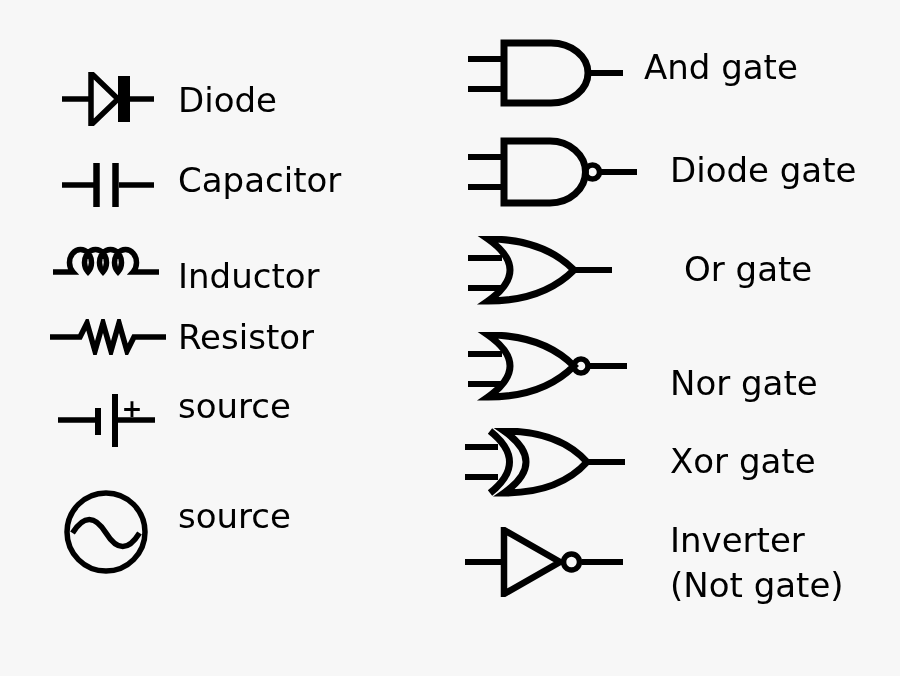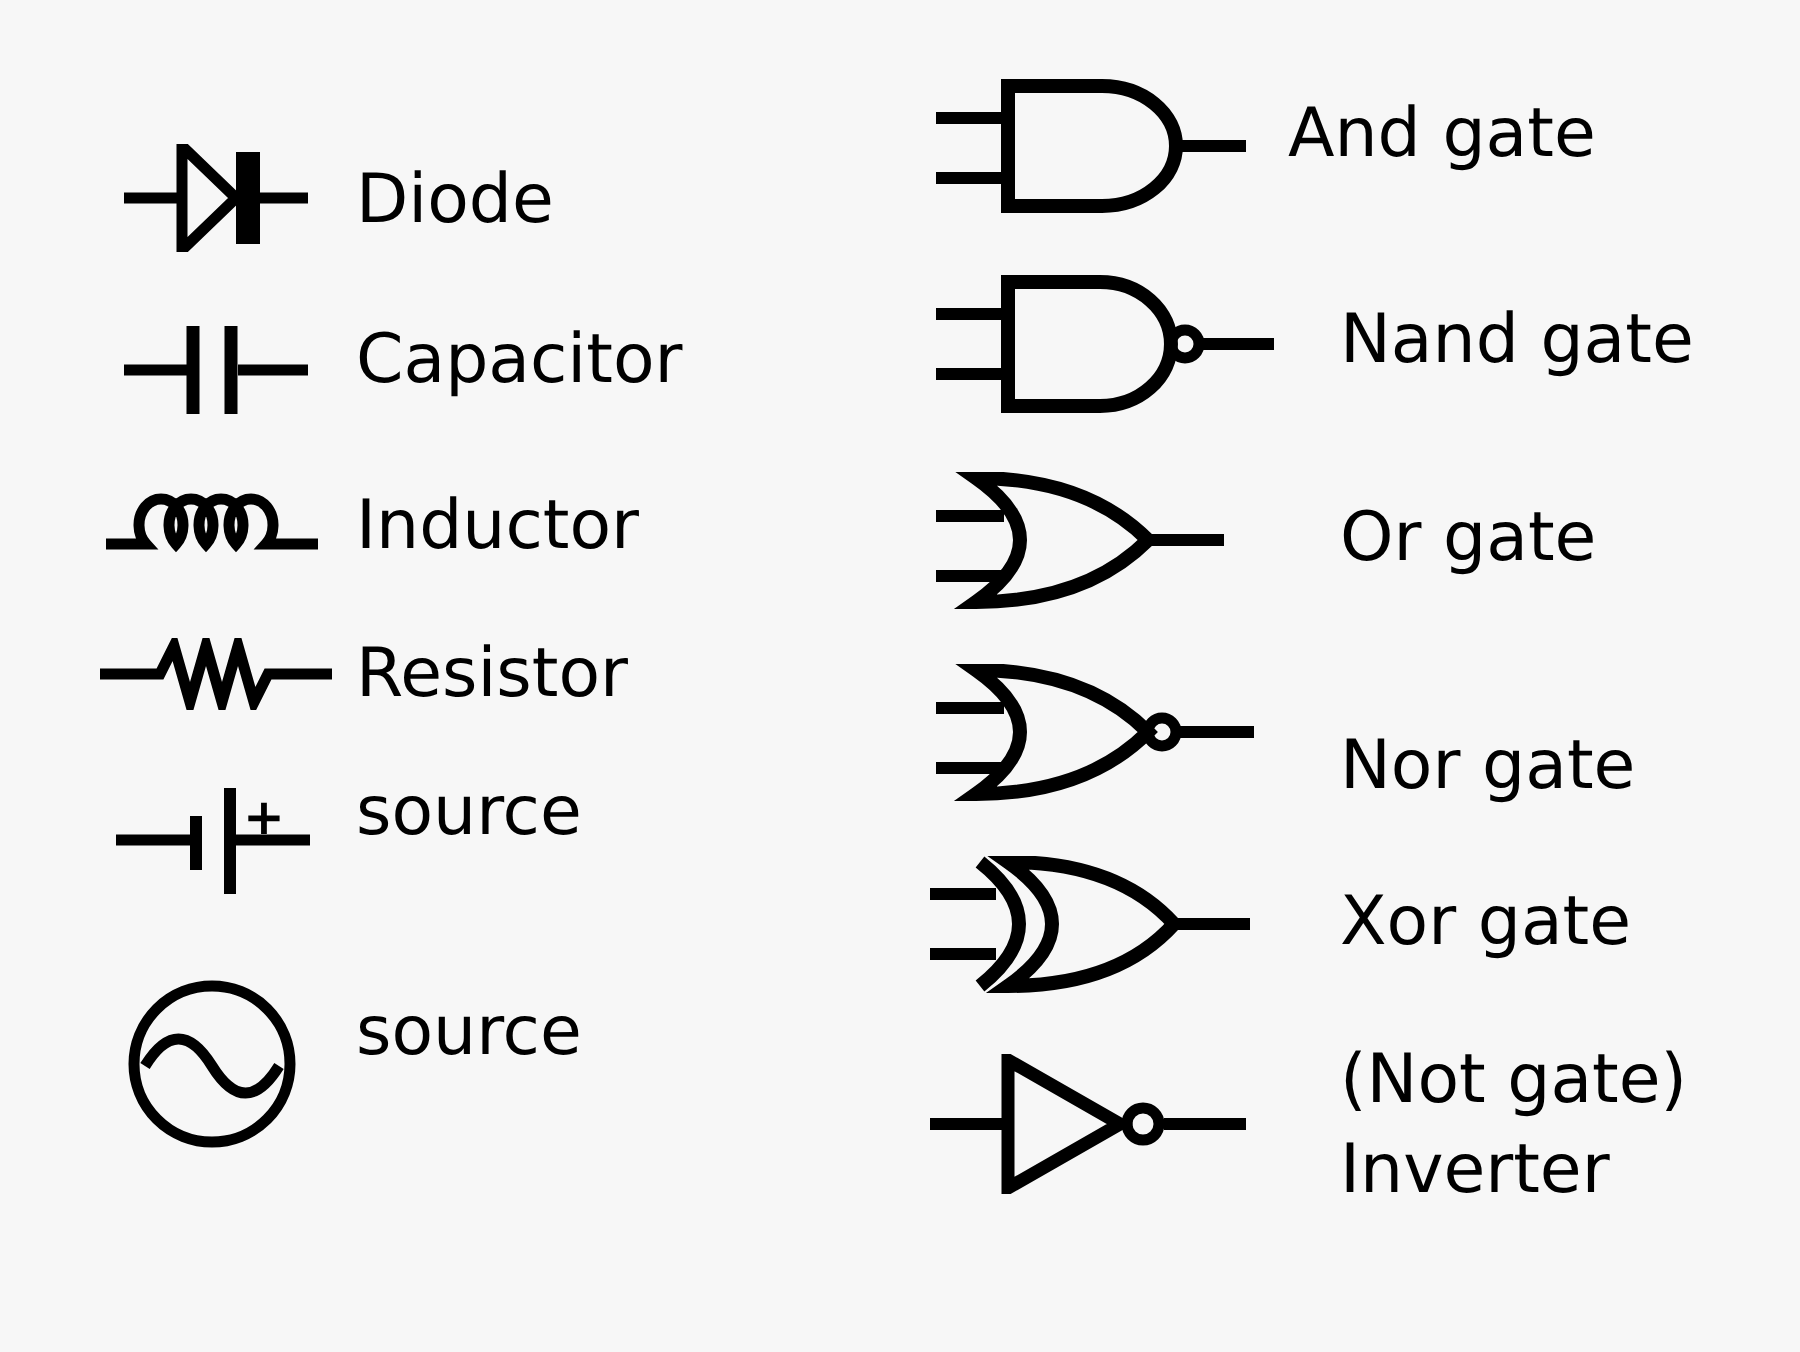--- a/index.html
+++ b/index.html
@@ -53,21 +53,21 @@
         <path class="plate" d="M53.5 2 V46"></path>
         <path class="ln" d="M57 24 H92"></path>
       </svg>
       <span class="lbl" style="left:178px;top:158px">Capacitor</span>
     </div>
 
     <div>
       <svg class="sym" style="left:51px;top:242px" width="110" height="38" viewBox="0 0 110 38">
         <path class="ln" d="M2 30 H22 a11 13 0 1 1 15 0 a11 13 0 1 1 15 0 a11 13 0 1 1 15 0 a11 13 0 1 1 15 0 H108"></path>
       </svg>
-      <span class="lbl" style="left:178px;top:241px">Inductor</span>
+      <span class="lbl" style="left:178px;top:254px">Inductor</span>
     </div>
 
     <div>
       <svg class="sym" style="left:50px;top:319px" width="116" height="36" viewBox="0 0 116 36">
         <path class="ln" style="stroke-linejoin:miter" d="M0 18 H30 l7 -14 l8 28 l8 -28 l8 28 l8 -28 l8 28 l7 -14 H116"></path>
       </svg>
       <span class="lbl" style="left:178px;top:315px">Resistor</span>
     </div>
 
     <div>
@@ -106,30 +106,30 @@
       <span class="lbl" style="left:644px;top:45px">And gate</span>
     </div>
 
     <div>
       <svg class="sym" style="left:468px;top:137px" width="170" height="70" viewBox="0 0 170 70">
         <path class="wire" d="M0 20 H38 M0 50 H38"></path>
         <path class="gbody" d="M36 4 H82 a35.5 31 0 0 1 0 62 H36 Z"></path>
         <circle class="bub" cx="124.5" cy="35" r="7"></circle>
         <path class="wire" d="M131.5 35 H169"></path>
       </svg>
-      <span class="lbl" style="left:670px;top:148px">Nand gate</span>
+      <span class="lbl" style="left:670px;top:148px">Diode gate</span>
     </div>
 
     <div>
       <svg class="sym" style="left:468px;top:236px" width="144" height="70" viewBox="0 0 144 70">
         <path class="wire" d="M0 22 H34 M0 52 H34"></path>
         <path class="gbody" d="M20 3 Q75 3 106 34 Q75 65 20 65 Q64 34 20 3 Z"></path>
         <path class="wire" d="M106 34 H144"></path>
       </svg>
-      <span class="lbl" style="left:670px;top:247px">Or gate</span>
+      <span class="lbl" style="left:684px;top:247px">Or gate</span>
     </div>
 
     <div>
       <svg class="sym" style="left:468px;top:332px" width="160" height="70" viewBox="0 0 160 70">
         <path class="wire" d="M0 22 H34 M0 52 H34"></path>
         <path class="gbody" d="M20 3 Q75 3 106 34 Q75 65 20 65 Q64 34 20 3 Z"></path>
         <circle class="bub" cx="113" cy="34" r="7"></circle>
         <path class="wire" d="M120 34 H159"></path>
       </svg>
       <span class="lbl" style="left:670px;top:361px">Nor gate</span>
@@ -146,19 +146,19 @@
     </div>
 
     <div>
       <svg class="sym" style="left:465px;top:527px" width="158" height="70" viewBox="0 0 158 70">
         <path class="wire" d="M0 35 H39"></path>
         <path class="tri" d="M39 3 V67 L95 35 Z"></path>
         <circle class="bub" cx="106.5" cy="35" r="8"></circle>
         <path class="wire" d="M117 35 H158"></path>
       </svg>
       <span class="lbl" style="left:670px;top:518px">
+        <span>Inverter</span>
         <span>(Not gate)</span>
-        <span>Inverter</span>
       </span>
     </div>
 
   </div>
 </div>
 
 </body></html>

